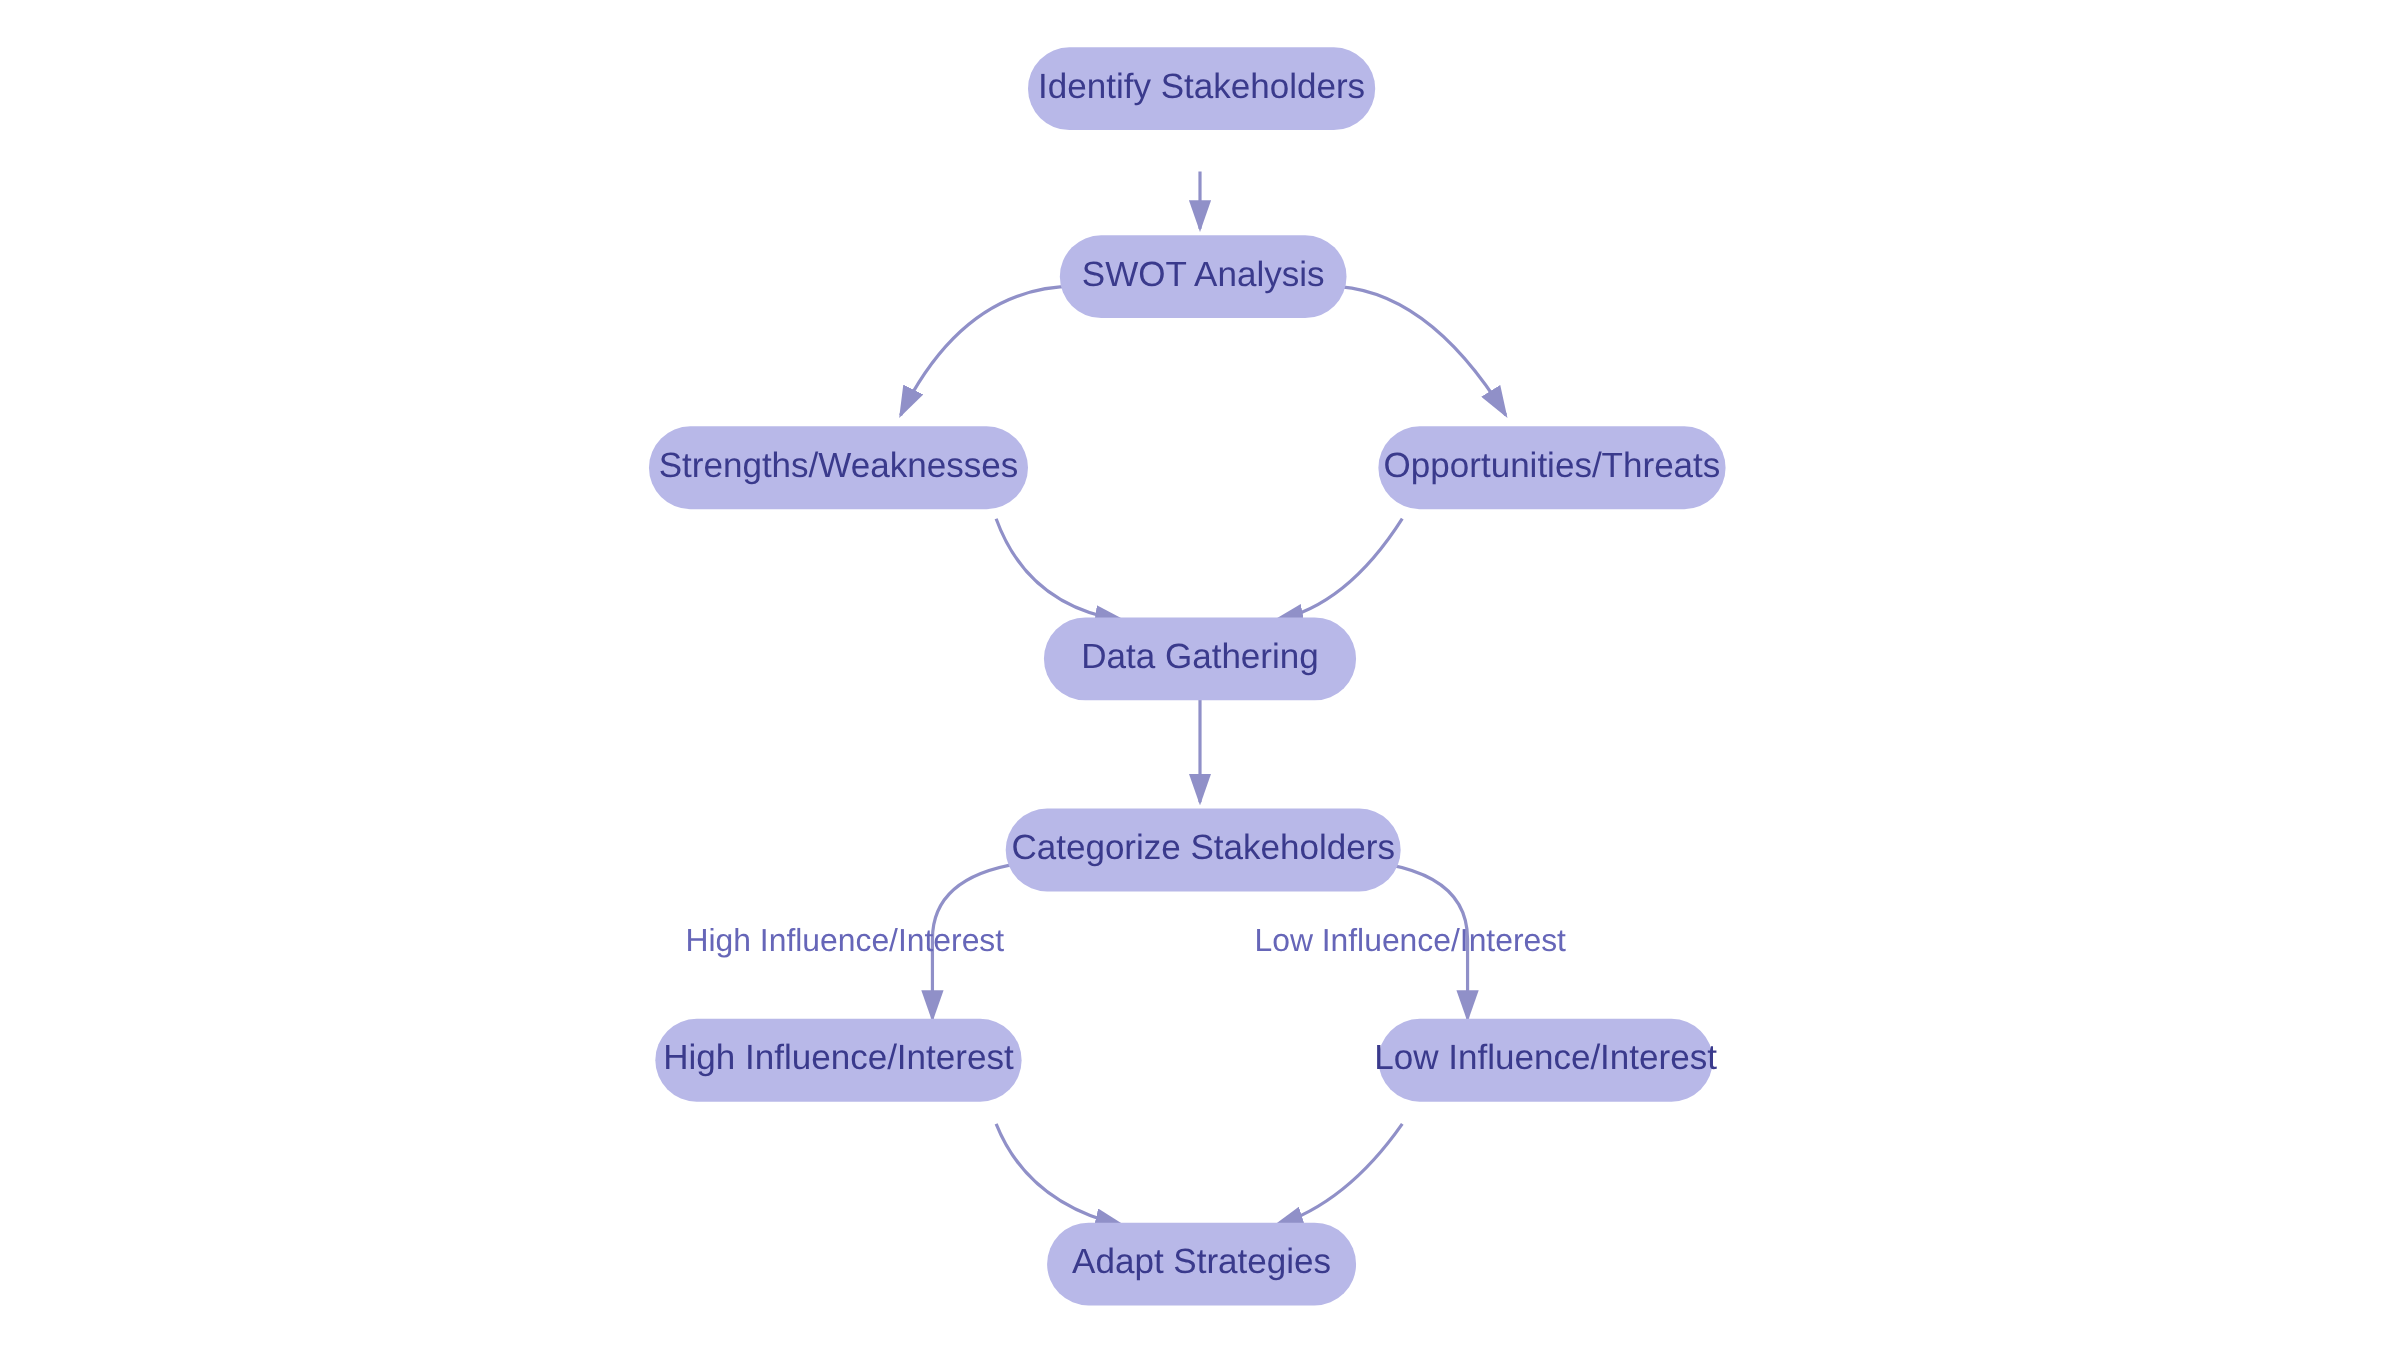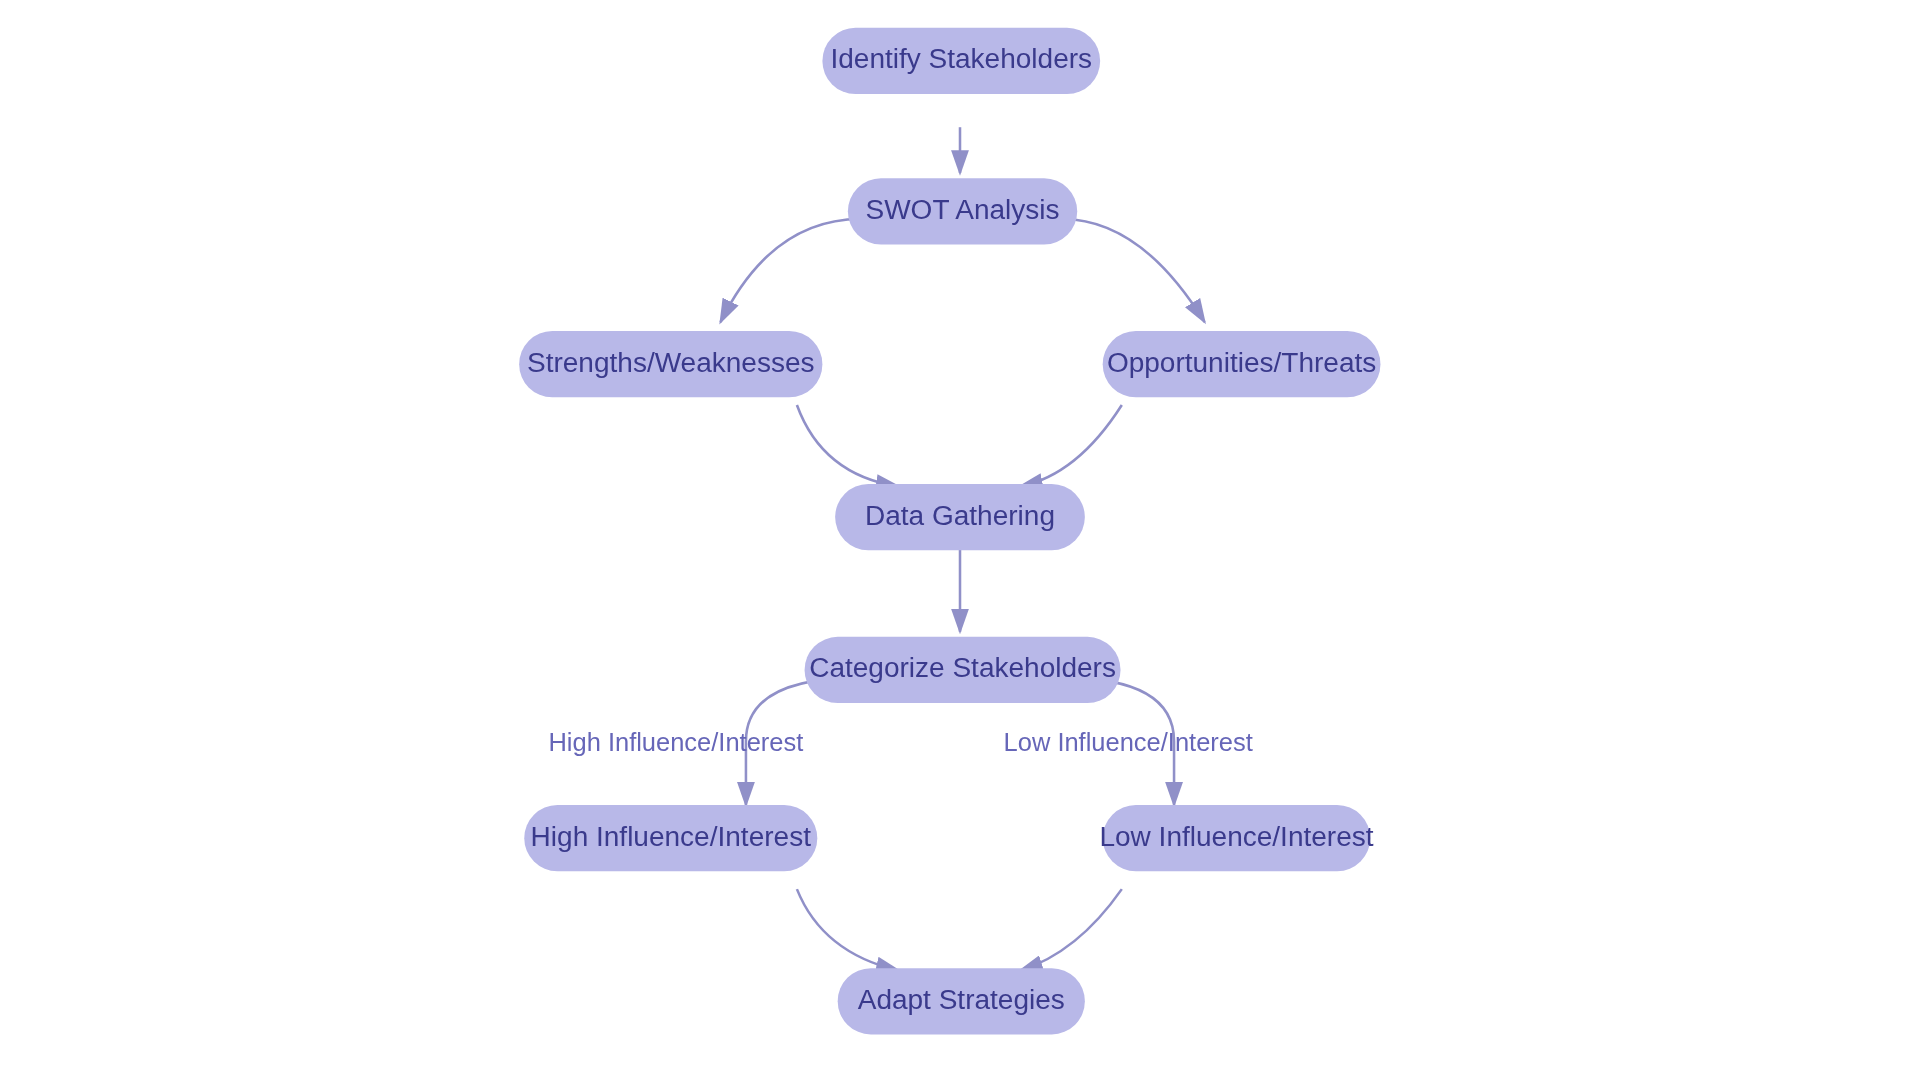--- a/index.html
+++ b/index.html
@@ -11,21 +11,21 @@
       overflow: hidden;
       position: relative;
     }
 
     .diagram-container {
       width: 100%;
       height: 100%;
       position: relative;
       display: flex;
       justify-content: center;
-      align-items: center;
+      align-items: flex-start;
       padding-top: 20px;
     }
 
     svg.flowchart {
       width: 1920px;
       height: 1083px;
     }
 
     .node-pill {
       fill: #b8b8e8;

